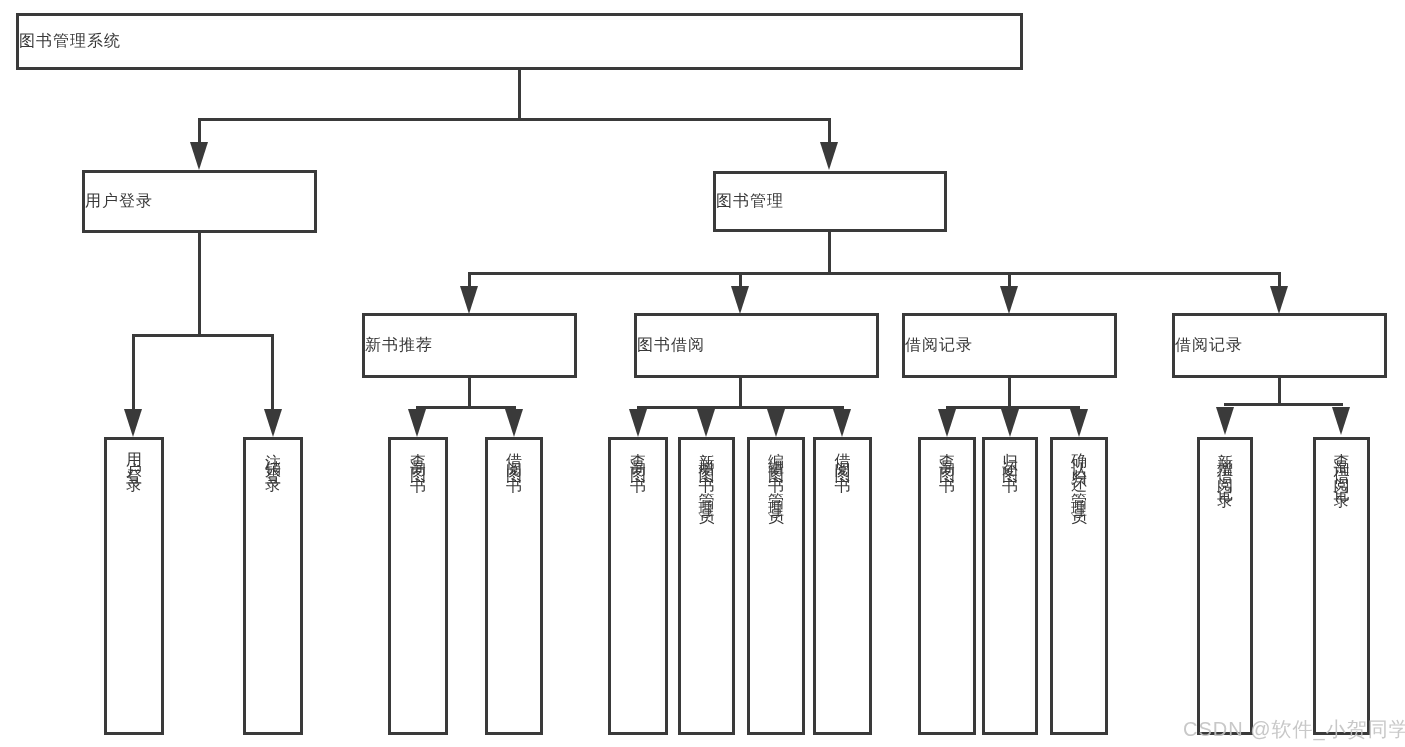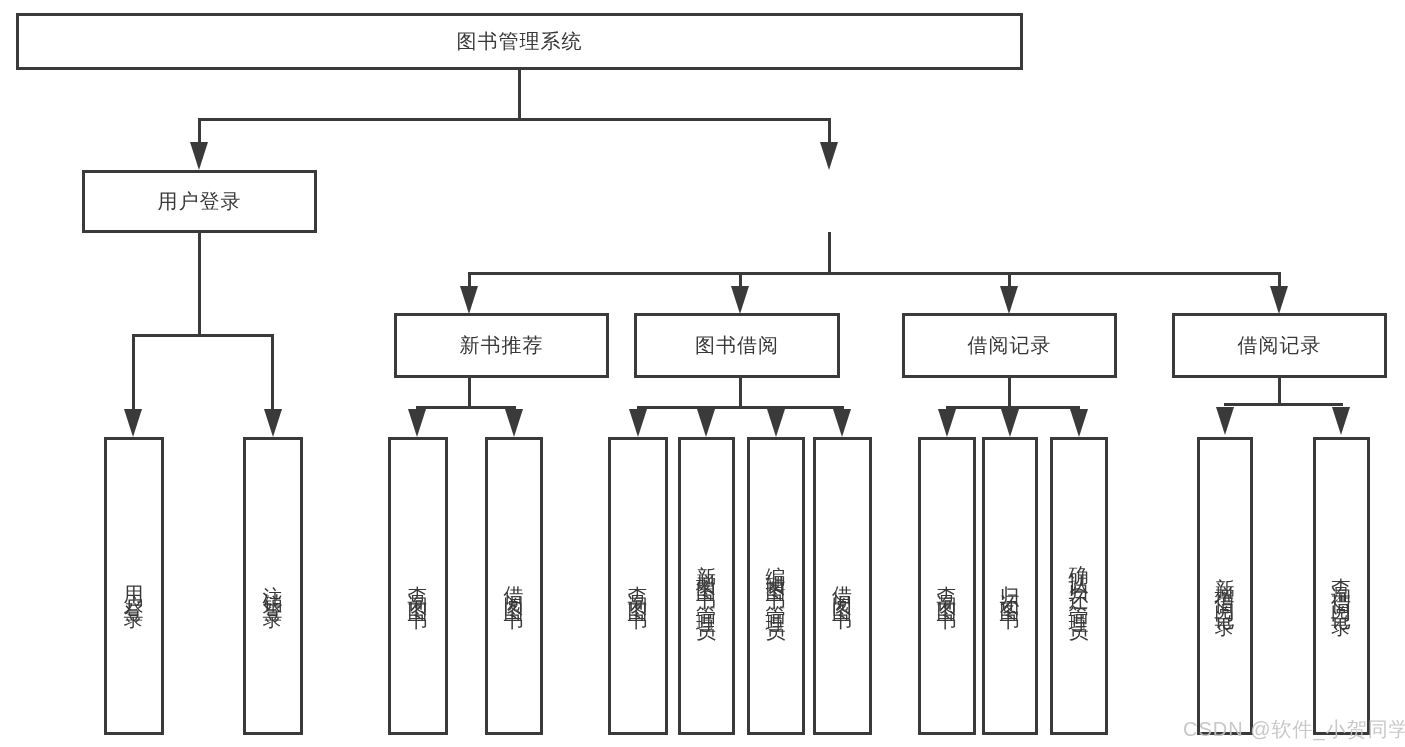--- a/index.html
+++ b/index.html
@@ -15,22 +15,21 @@
     overflow: hidden;
     color: #3a3a3a;
   }
   .node {
     position: absolute;
     box-sizing: border-box;
     background: #ffffff;
     border: 3px solid #3a3a3a;
     display: flex;
     align-items: center;
-    justify-content: center;
-    font-size: 20px;
+    font-size: 16px;
     color: #383838;
     letter-spacing: 1px;
     z-index: 2;
   }
   .node.vert {
     writing-mode: vertical-rl;
     text-orientation: mixed;
     letter-spacing: 8px;
     line-height: 1;
   }
@@ -70,43 +69,46 @@
   <div class="line" style="left:518px; top:70px; width:3px; height:50px;"></div>
   <div class="line" style="left:198px; top:118px; width:633px; height:3px;"></div>
   <div class="line" style="left:198px; top:118px; width:3px; height:28px;"></div>
   <div class="arr" style="left:190px; top:142px;"></div>
   <div class="line" style="left:828px; top:118px; width:3px; height:28px;"></div>
   <div class="arr" style="left:820px; top:142px;"></div>
 
   <div class="node" style="left:82px; top:170px; width:235px; height:63px;">
     <span>用户登录</span>
   </div>
+  <div class="node" style="left:713px; top:171px; width:234px; height:61px;">
+    <span>图书管理</span>
+  </div>
 
   <div class="line" style="left:198px; top:233px; width:3px; height:104px;"></div>
   <div class="line" style="left:132px; top:334px; width:142px; height:3px;"></div>
   <div class="line" style="left:132px; top:334px; width:3px; height:78px;"></div>
   <div class="arr" style="left:124px; top:409px;"></div>
   <div class="line" style="left:271px; top:334px; width:3px; height:78px;"></div>
   <div class="arr" style="left:264px; top:409px;"></div>
 
   <div class="line" style="left:828px; top:232px; width:3px; height:43px;"></div>
   <div class="line" style="left:468px; top:272px; width:812px; height:3px;"></div>
   <div class="line" style="left:468px; top:272px; width:3px; height:18px;"></div>
   <div class="arr" style="left:460px; top:286px;"></div>
   <div class="line" style="left:739px; top:272px; width:3px; height:18px;"></div>
   <div class="arr" style="left:731px; top:286px;"></div>
   <div class="line" style="left:1008px; top:272px; width:3px; height:18px;"></div>
   <div class="arr" style="left:1000px; top:286px;"></div>
   <div class="line" style="left:1278px; top:272px; width:3px; height:18px;"></div>
   <div class="arr" style="left:1270px; top:286px;"></div>
 
-  <div class="node" style="left:362px; top:313px; width:215px; height:65px;margin-left:32px;">
+  <div class="node" style="left:362px; top:313px; width:215px; height:65px;">
     <span>新书推荐</span>
   </div>
-  <div class="node" style="left:634px; top:313px; width:206px; height:65px;">
+  <div class="node" style="left:634px; top:313px; width:245px; height:65px;">
     <span>图书借阅</span>
   </div>
   <div class="node" style="left:902px; top:313px; width:215px; height:65px;">
     <span>借阅记录</span>
   </div>
   <div class="node" style="left:1172px; top:313px; width:215px; height:65px;">
     <span>借阅记录</span>
   </div>
 
   <div class="line" style="left:468px; top:378px; width:3px; height:31px;"></div>

